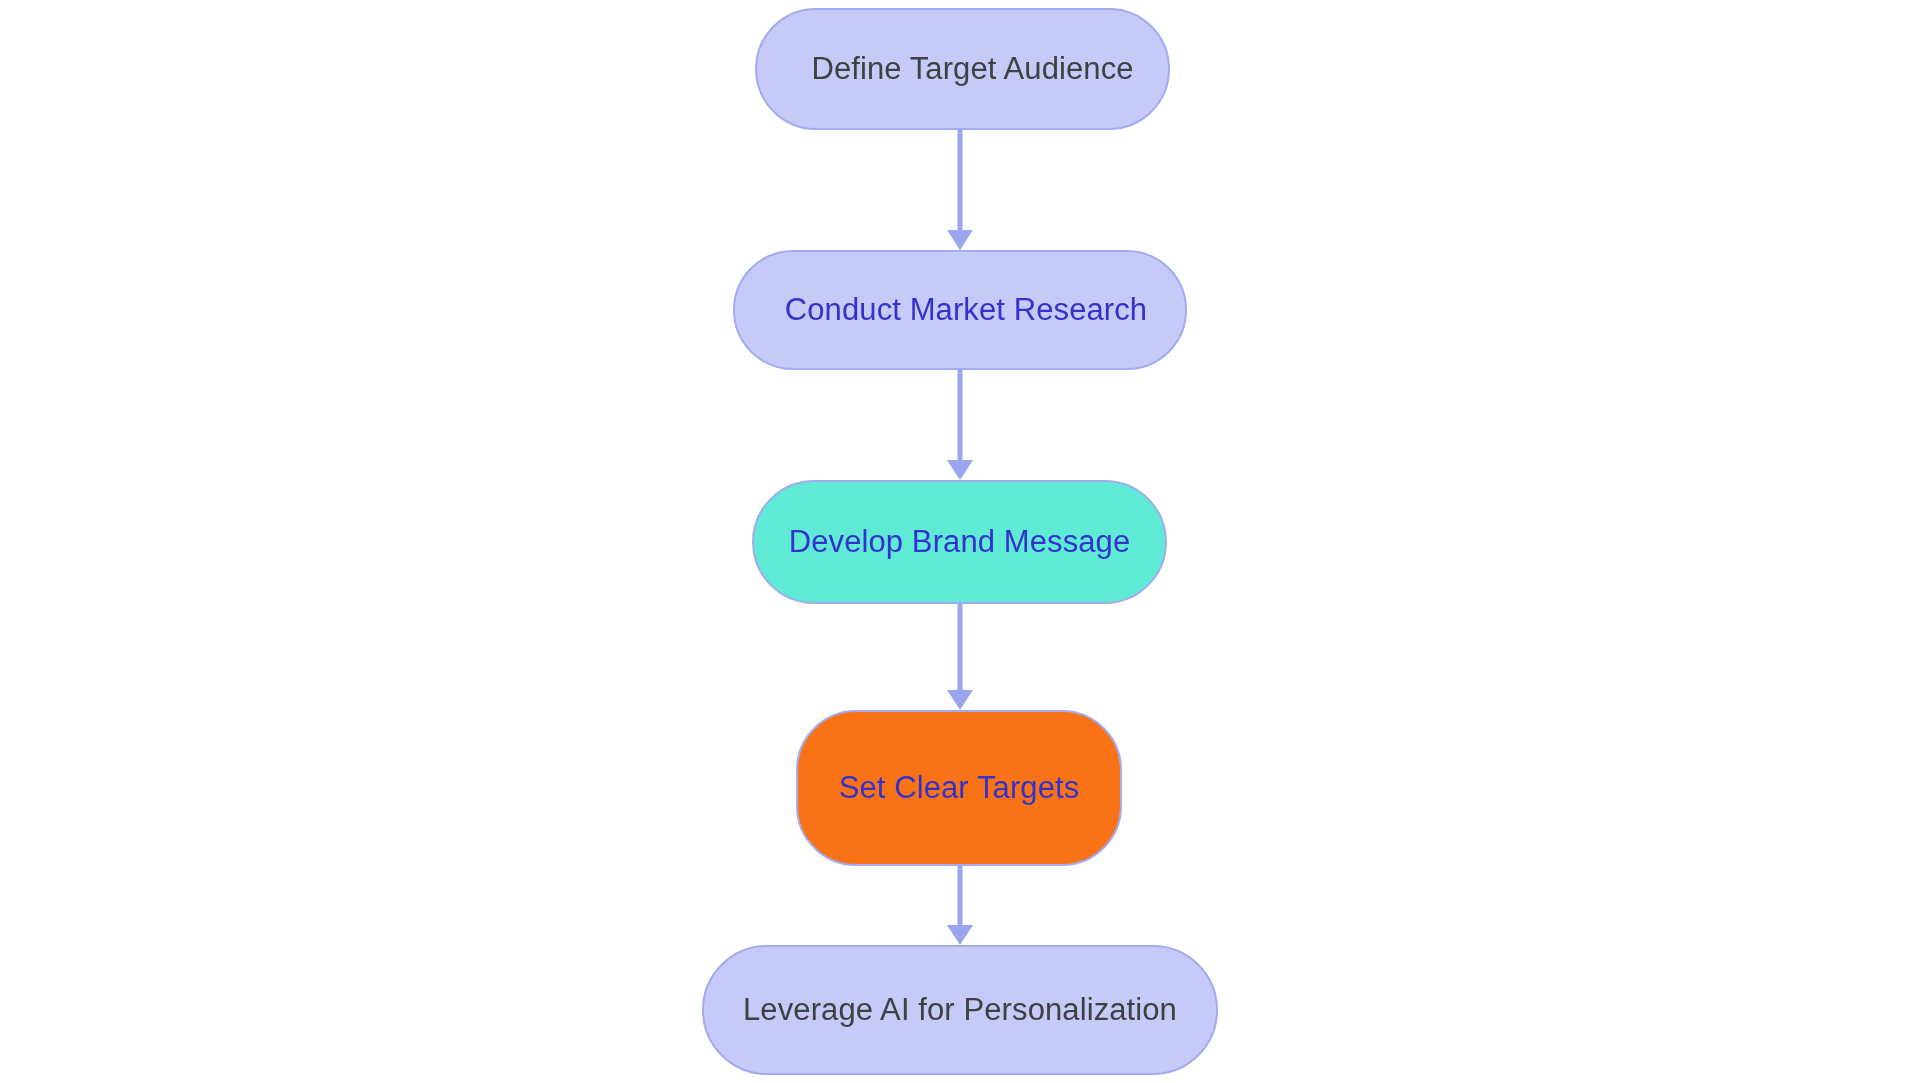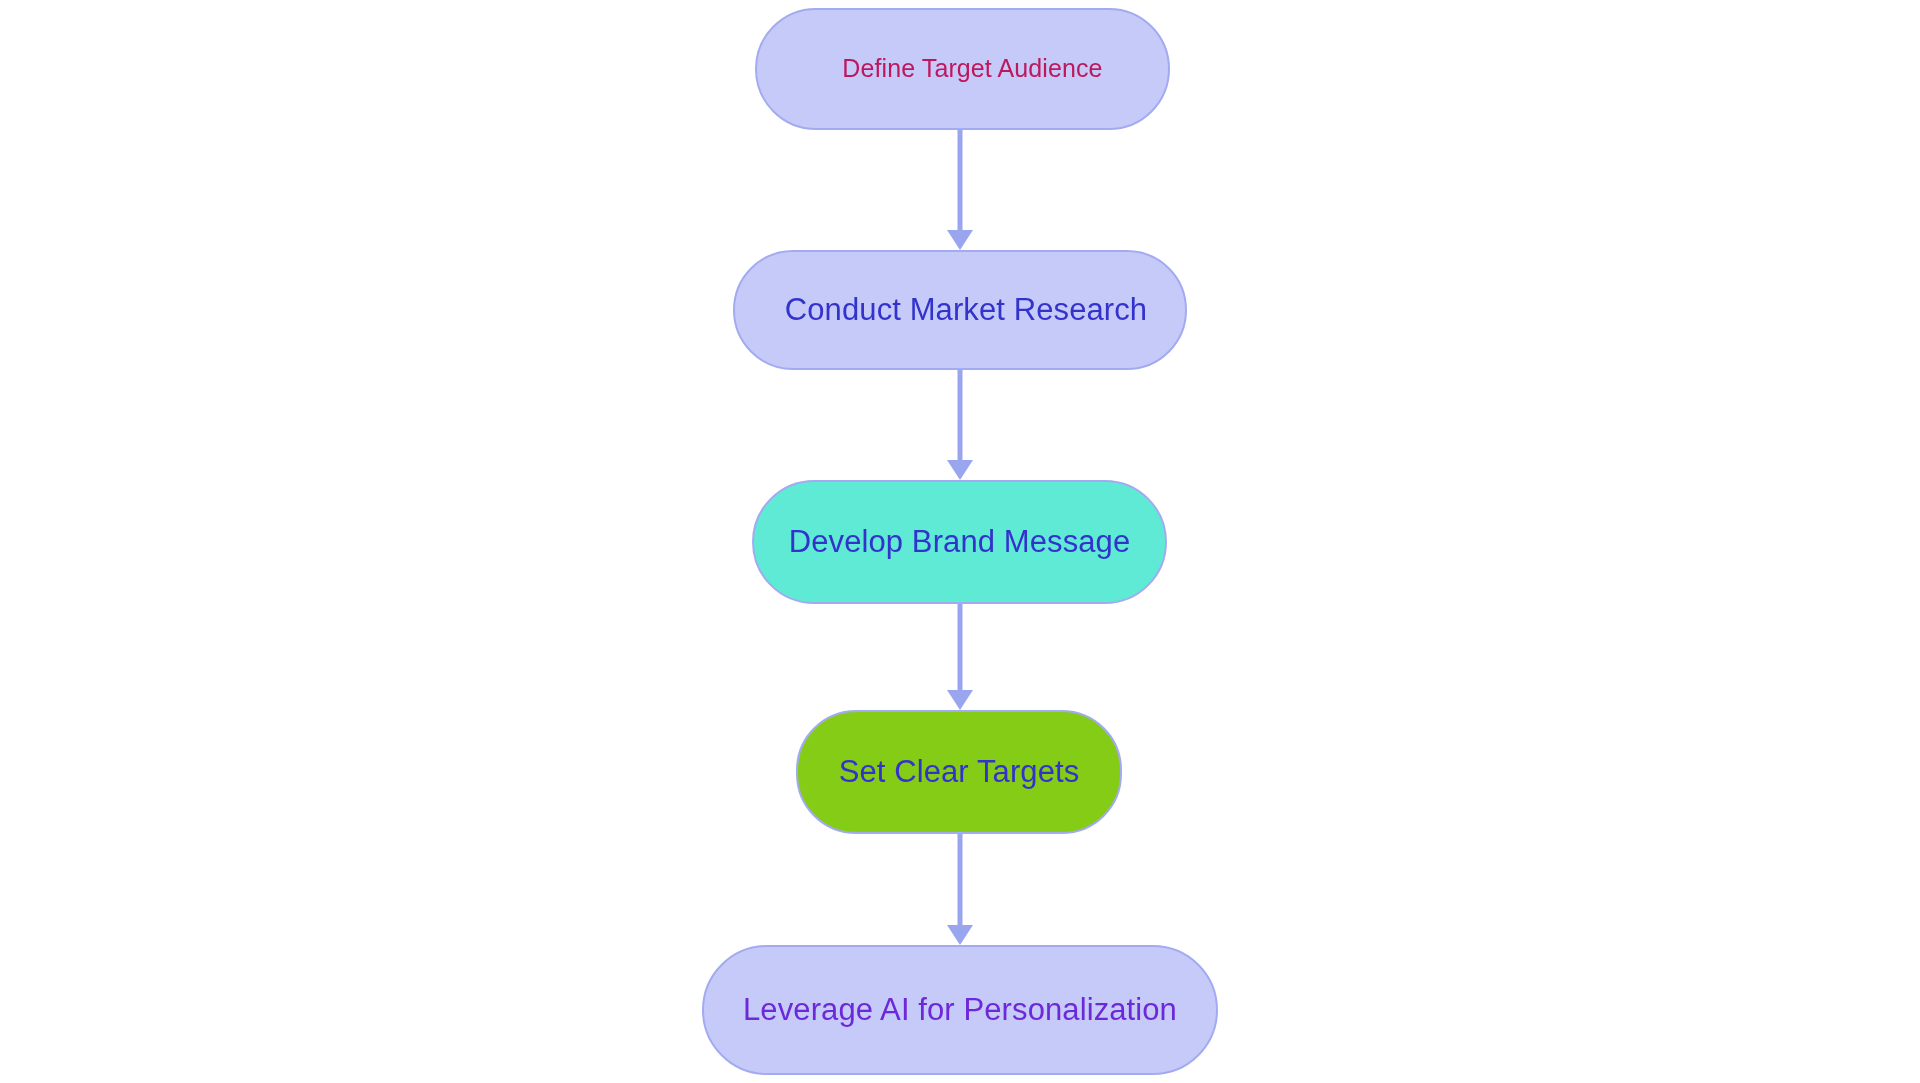--- a/index.html
+++ b/index.html
@@ -68,29 +68,29 @@
         <polygon points="947,460 973,460 960,480" fill="#9aa5f0" class="edge-head"></polygon>
         <line x1="960" y1="604" x2="960" y2="691" stroke="#9aa5f0" class="edge-line"></line>
         <polygon points="947,690 973,690 960,710" fill="#9aa5f0" class="edge-head"></polygon>
         <line x1="960" y1="830" x2="960" y2="926" stroke="#9aa5f0" class="edge-line"></line>
         <polygon points="947,925 973,925 960,945" fill="#9aa5f0" class="edge-head"></polygon>
       </g>
   </svg>
 
   <div id="nodes-layer">
       <div class="node-shape" style="left: 755px; top: 8px; width: 415px; height: 122px; background: rgb(197, 202, 249); border-color: rgb(163, 171, 240); border-radius: 61px;">
-        <span class="node-label" style="color: #be185d; font-size: 25px; margin-left: 20px;">Define Target Audience</span>
+        <span class="node-label" style="color: #404040; font-size: 31px; margin-left: 20px;">Define Target Audience</span>
       </div>
       <div class="node-shape" style="left: 733px; top: 250px; width: 454px; height: 120px; background: rgb(197, 202, 249); border-color: rgb(163, 171, 240); border-radius: 60px;">
         <span class="node-label" style="color: rgb(51, 51, 204); font-size: 31px; margin-left: 12px;">Conduct Market Research</span>
       </div>
       <div class="node-shape" style="left: 752px; top: 480px; width: 415px; height: 124px; background: #5eead4; border-color: rgb(163, 171, 240); border-radius: 62px;">
         <span class="node-label" style="color: rgb(51, 51, 204); font-size: 31px;">Develop Brand Message</span>
       </div>
-      <div class="node-shape" style="left: 796px; top: 710px; width: 326px; height: 124px; background: #84cc16; border-color: rgb(163, 171, 240); border-radius: 60px; text-align: center;">
+      <div class="node-shape" style="left: 796px; top: 710px; width: 326px; height: 156px; background: #f97316; border-color: rgb(163, 171, 240); border-radius: 60px; text-align: center;">
         <span class="node-label" style="color: rgb(51, 51, 204); font-size: 31px;">Set Clear Targets</span>
       </div>
       <div class="node-shape" style="left: 702px; top: 945px; width: 516px; height: 130px; background: rgb(197, 202, 249); border-color: rgb(163, 171, 240); border-radius: 65px;">
-        <span class="node-label" style="color: #6d28d9; font-size: 31px;">Leverage AI for Personalization</span>
+        <span class="node-label" style="color: #404040; font-size: 31px;">Leverage AI for Personalization</span>
       </div>
     </div>
 
 </div>
 
 </body></html>

